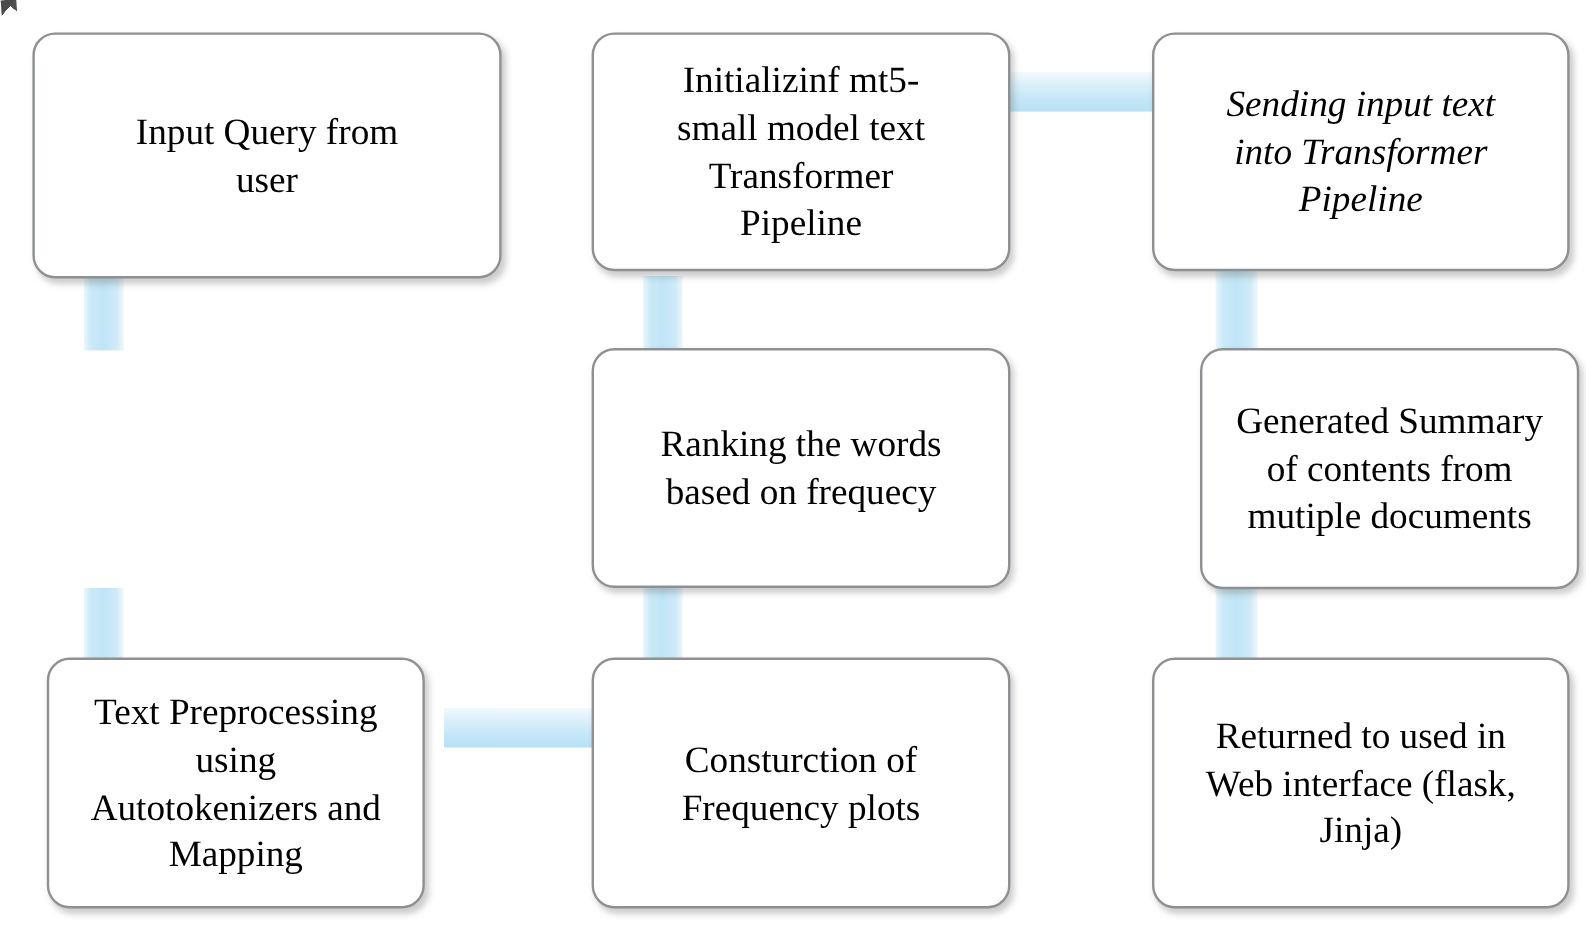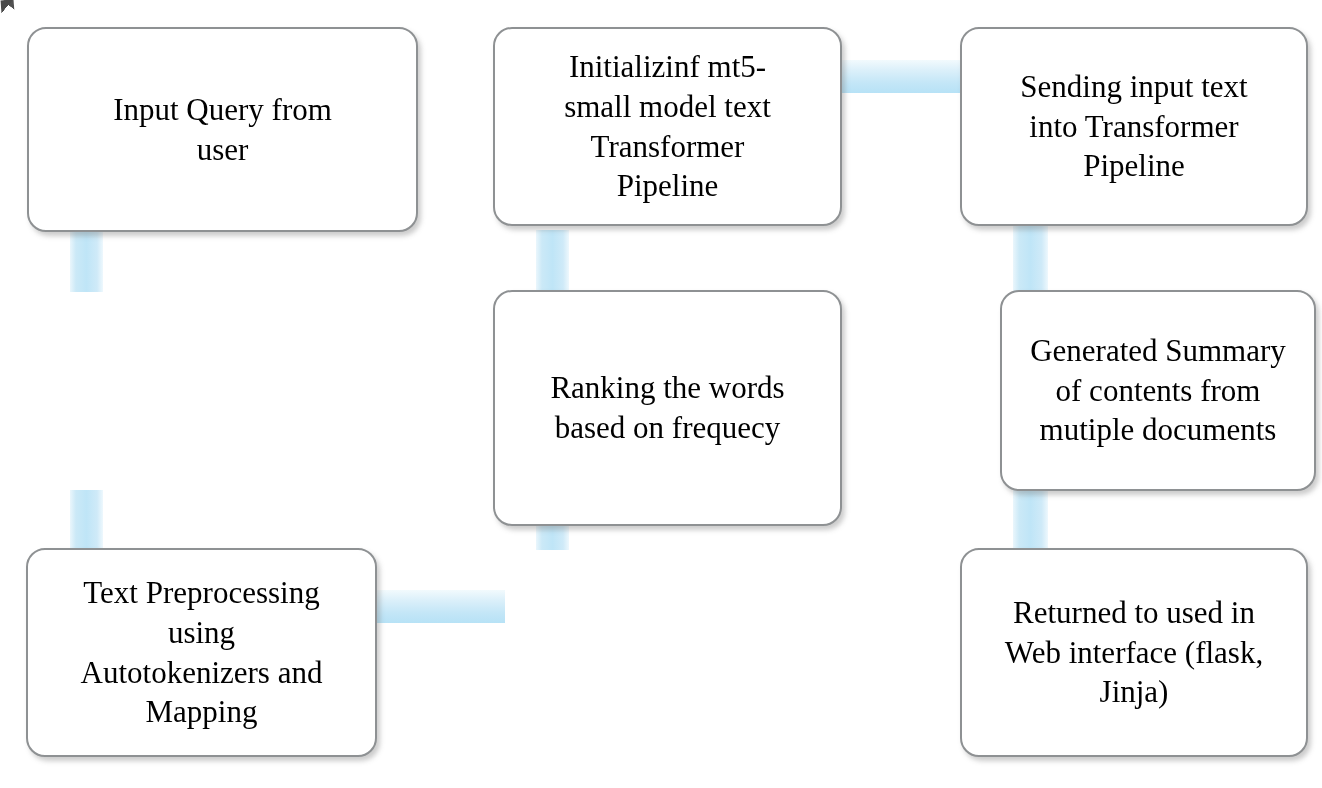--- a/index.html
+++ b/index.html
@@ -99,45 +99,49 @@
 user</span>
   </div>
 
   <div class="node" style="left:493px; top:27px; width:349px; height:199px;">
     <span class="label">Initializinf mt5-
 small model text
 Transformer
 Pipeline</span>
   </div>
 
-  <div class="node" style="left:960px; top:27px; width:348px; height:199px;">
+  <div class="node" style="left:960px; top:27px; width:348px; height:199px;font-style:italic;">
     <span class="label">Sending input text
 into Transformer
 Pipeline</span>
   </div>
 
 
-  <div class="node" style="left:493px; top:290px; width:349px; height:236px;">
+  <div class="node" style="left:493px; top:290px; width:349px; height:200px;">
     <span class="label">Ranking the words
 based on frequecy</span>
   </div>
 
   <div class="node" style="left:960px; top:290px; width:316px; height:201px;margin-left:40px;">
     <span class="label">Generated Summary
 of contents from
 mutiple documents</span>
   </div>
 
-  <div class="node" style="left:26px; top:548px; width:351px; height:209px;">
+  <div class="node" style="left:39px; top:548px; width:315px; height:209px;">
     <span class="label">Text Preprocessing
 using
 Autotokenizers and
 Mapping</span>
   </div>
 
+  <div class="node" style="left:493px; top:548px; width:349px; height:209px;">
+    <span class="label">Consturction of
+Frequency plots</span>
+  </div>
 
   <div class="node" style="left:960px; top:548px; width:348px; height:209px;">
     <span class="label">Returned to used in
 Web interface (flask,
 Jinja)</span>
   </div>
 
 </div>
 
 </body></html>

